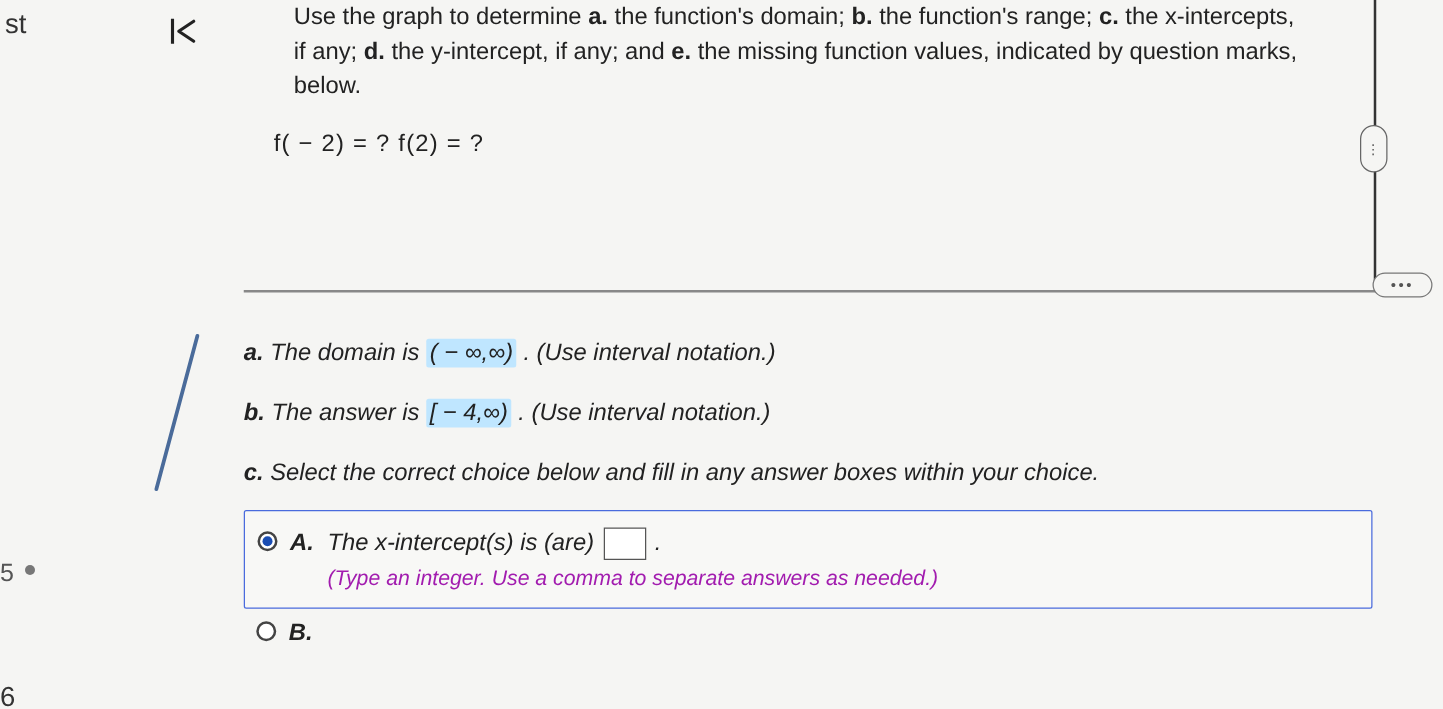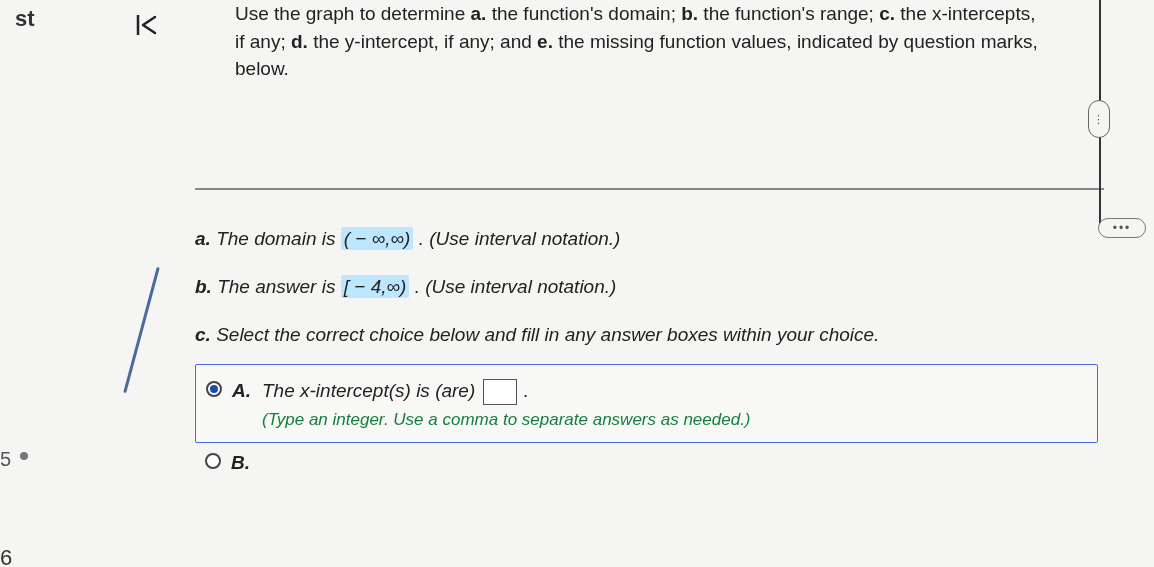--- a/index.html
+++ b/index.html
@@ -15,23 +15,23 @@
     .left-col {
       position: absolute;
       left: 0;
       top: 0;
       width: 40px;
       height: 100%;
     }
     .left-label-top {
       position: absolute;
       top: 6px;
-      left: 15px;
+      left: 4px;
       font-size: 22px;
-      font-weight: 700;
+      font-weight: 400;
       color: #333;
     }
     .left-label-5 {
       position: absolute;
       top: 448px;
       left: 0;
       font-size: 20px;
       color: #555;
     }
     .left-label-6 {
@@ -134,21 +134,21 @@
       display: inline-block;
       width: 34px;
       height: 26px;
       border: 1.5px solid #555;
       background: #fff;
       vertical-align: middle;
       margin: 0 2px;
     }
     .sub-instr {
       font-size: 17px;
-      color: #15803d;
+      color: #a21caf;
       margin-left: 0px;
     }
     .graph-area {
       position: absolute;
       right: 10px;
       top: 0;
       width: 90px;
       height: 230px;
     }
     .vline {
@@ -240,20 +240,21 @@
 </div>
 
 <div class="slash"></div>
 
 <div class="content">
 
   <p class="instructions">
     <span>Use the graph to determine </span><b>a.</b><span> the function's domain; </span><b>b.</b><span> the function's range; </span><b>c.</b><span> the x-intercepts, if any; </span><b>d.</b><span> the y-intercept, if any; and </span><b>e.</b><span> the missing function values, indicated by question marks, below.</span>
   </p>
 
+  <p class="eqline">f( − 2) = ?   f(2) = ?</p>
 
   <hr class="divider">
 
   <div class="answers">
 
     <div class="row">
       <span class="q-part">a.</span><span> The domain is </span><span class="hl">( − ∞,∞)</span><span> . (Use interval notation.)</span>
     </div>
 
     <div class="row">

